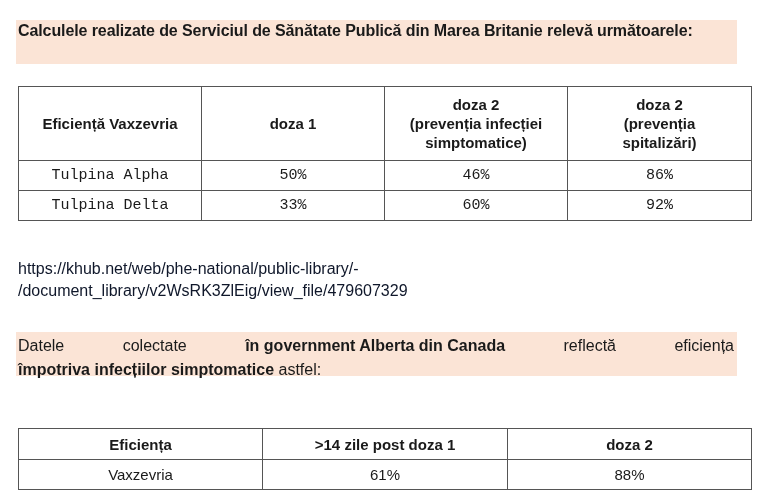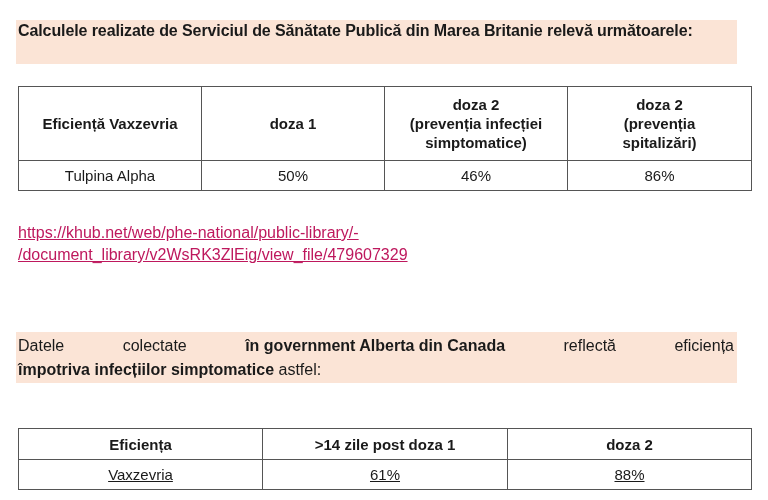--- a/index.html
+++ b/index.html
@@ -29,21 +29,21 @@
     }
     .hl1 p {
       margin: 0;
       font-weight: bold;
       font-size: 16px;
       line-height: 21px;
       letter-spacing: -0.1px;
     }
     .hl2 {
       top: 332px;
-      height: 51px;
+      height: 44px;
       padding: 2px 2px 0 2px;
       box-sizing: border-box;
     }
     .hl2 p {
       margin: 0;
       font-size: 16px;
       line-height: 24px;
       text-align: justify;
       text-align-last: left;
     }
@@ -65,36 +65,36 @@
       vertical-align: middle;
       padding: 4px;
       font-size: 15px;
     }
     th {
       font-weight: bold;
       line-height: 19px;
     }
     .t1 { top: 86px; }
     .t1 .hrow { height: 74px; }
-    .t1 .drow { height: 30px; }
+    .t1 .drow { height: 30px; font-family: Liberation Mono, monospace; }
     .t2 { top: 428px; }
     .t2 .hrow { height: 31px; }
-    .t2 .drow { height: 30px; text-decoration: underline; }
+    .t2 .drow { height: 30px; }
     .links {
       position: absolute;
       left: 18px;
       top: 222px;
       font-size: 16px;
       line-height: 22px;
       color: #1f2e8a;
     }
     .links a {
-      color: #be185d;
-      text-decoration: underline;
+      color: #0f172a;
       display: block;
+      margin-top: 36px;
     }
     .links a.italic {
       font-style: italic;
     }
   </style>
 </head>
 <body>
 
 <div class="highlight hl1">
   <p>Calculele realizate de Serviciul de Sănătate Publică din Marea Britanie relevă următoarele:</p>
@@ -124,20 +124,26 @@
       <span>doza 2</span><br>
       <span>(prevenția</span><br>
       <span>spitalizări)</span>
     </th>
   </tr>
   <tr class="drow">
     <td>Tulpina Alpha</td>
     <td>50%</td>
     <td>46%</td>
     <td>86%</td>
+  </tr>
+  <tr class="drow">
+    <td>Tulpina Delta</td>
+    <td>33%</td>
+    <td>60%</td>
+    <td>92%</td>
   </tr>
 </tbody>
   </table>
 
 <div class="links">
   <a>
     <span>https://khub.net/web/phe-national/public-library/-</span><br>
     <span>/document_library/v2WsRK3ZlEig/view_file/479607329</span>
   </a>
 </div>

